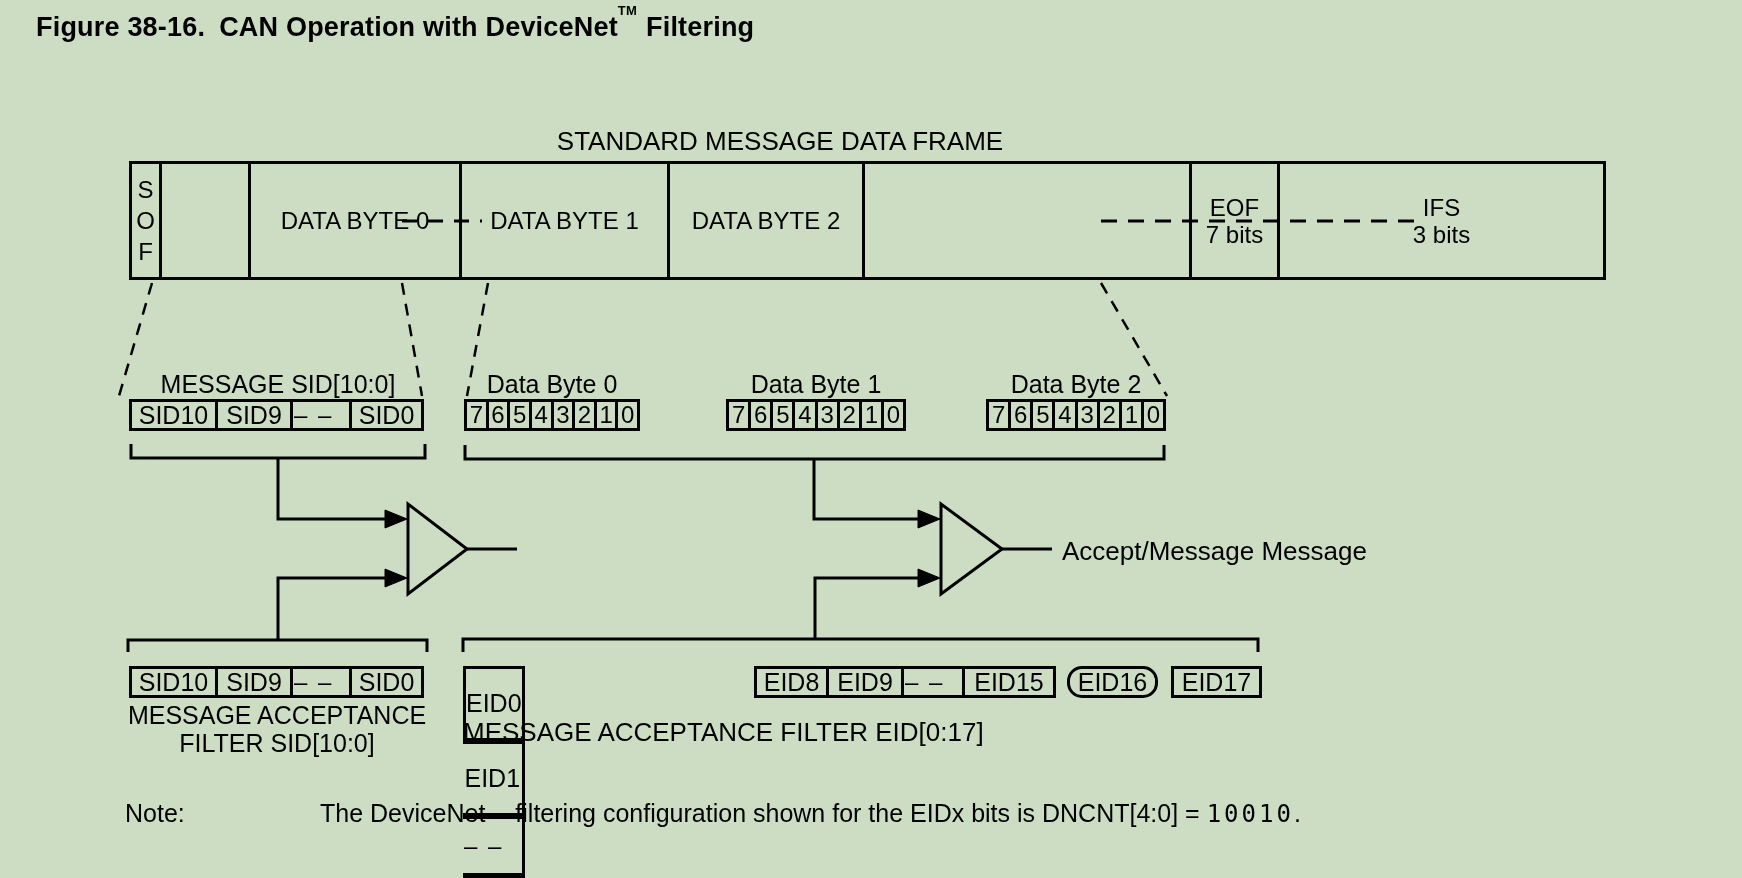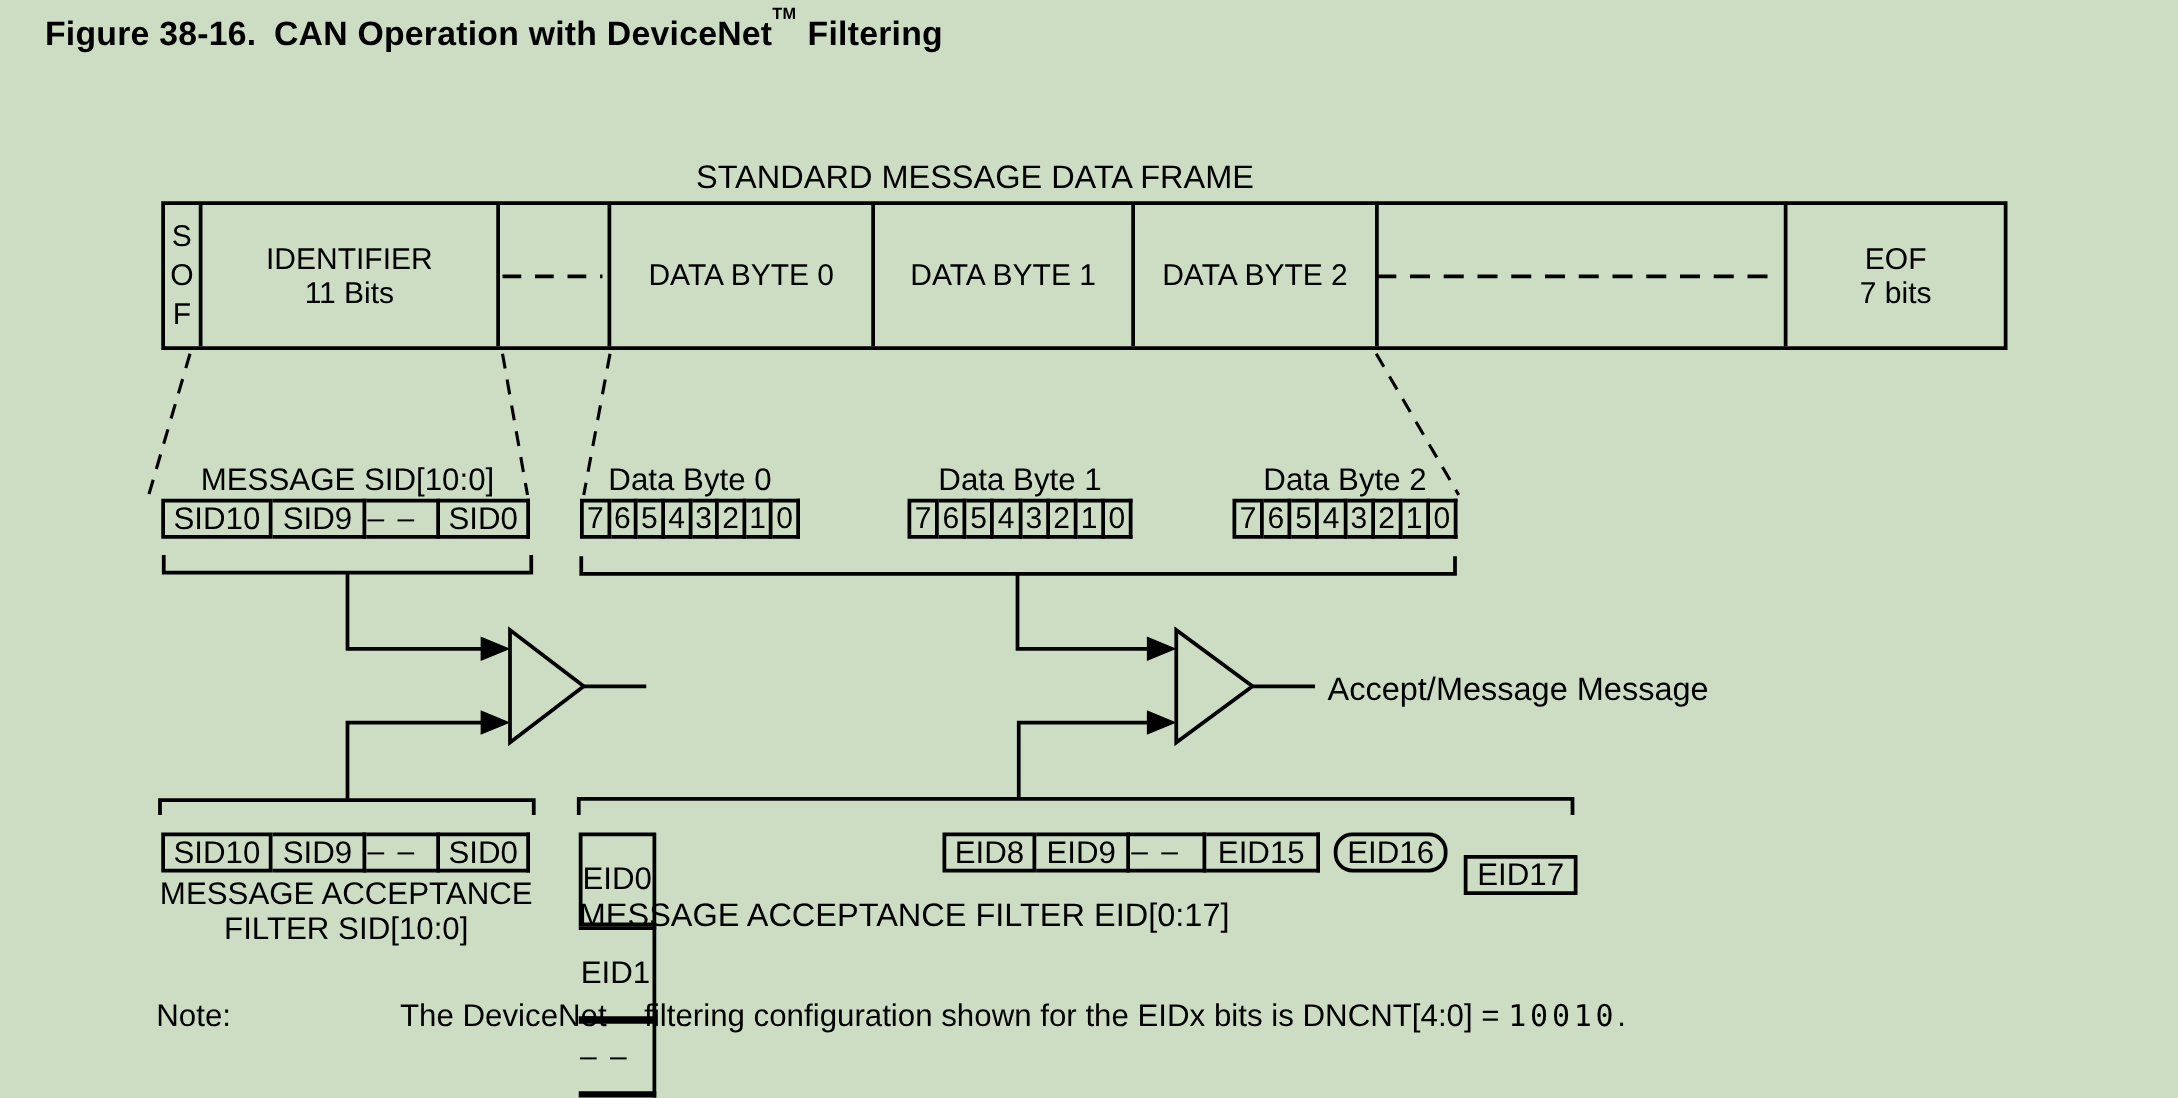--- a/index.html
+++ b/index.html
@@ -77,29 +77,29 @@
 <div class="abs fig-title">
   <span>Figure 38-16.</span><span class="gap2"></span><span>CAN Operation with DeviceNet</span><sup>TM</sup><span class="suffix">Filtering</span>
 </div>
 
 <div class="abs frame-title">STANDARD MESSAGE DATA FRAME</div>
 
 <div class="abs frame">
   <div class="fcell sof pre" style="flex-basis:30px;">S
 O
 F</div>
-  <div class="fcell pre" style="flex-basis:238px;">IDENTIFIER
-11 Bits</div>
   <div class="fcell" style="flex-basis:89px;"></div>
   <div class="fcell" style="flex-basis:211px;">DATA BYTE 0</div>
   <div class="fcell" style="flex-basis:208px;">DATA BYTE 1</div>
   <div class="fcell" style="flex-basis:195px;">DATA BYTE 2</div>
   <div class="fcell" style="flex-basis:327px;"></div>
   <div class="fcell pre" style="flex-basis:88px;">EOF
 7 bits</div>
+  <div class="fcell pre">IFS
+3 bits</div>
 </div>
 
 <div class="abs midlabel ctr" style="left:131px; top:370px; width:294px;">MESSAGE SID[10:0]</div>
 <div class="abs brow" style="left:129px; top:399px;">
   <div class="c" style="flex-basis:89px;">SID10</div>
   <div class="c" style="flex-basis:75px;">SID9</div>
   <div class="c dash" style="flex-basis:59px;">– –</div>
   <div class="c" style="flex-basis:72px;">SID0</div>
 </div>
 
@@ -157,21 +157,21 @@
 </div>
 <div class="abs brow" style="left:754px; top:666px;">
   <div class="c" style="flex-basis:75px;">EID8</div>
   <div class="c" style="flex-basis:75px;">EID9</div>
   <div class="c dash" style="flex-basis:61px;">– –</div>
   <div class="c" style="flex-basis:91px;">EID15</div>
 </div>
 <div class="abs brow" style="left:1067px; top:666px;">
   <div class="c" style="flex-basis:91px;border-radius:15px;">EID16</div>
 </div>
-<div class="abs brow" style="left:1171px; top:666px;margin-top:18px;">
+<div class="abs brow" style="left:1171px; top:666px;">
   <div class="c" style="flex-basis:91px;">EID17</div>
 </div>
 <div class="abs eid-label">MESSAGE ACCEPTANCE FILTER EID[0:17]</div>
 
 <div class="abs note-label">Note:</div>
 <div class="abs note-body">
   <span>The DeviceNet</span><span class="tm-gap"></span><span>filtering configuration shown for the EIDx bits is DNCNT[4:0] = </span><span class="mono">10010</span><span>.</span>
 </div>
 
 <svg class="overlay" viewBox="0 0 1742 878" xmlns="http://www.w3.org/2000/svg">

